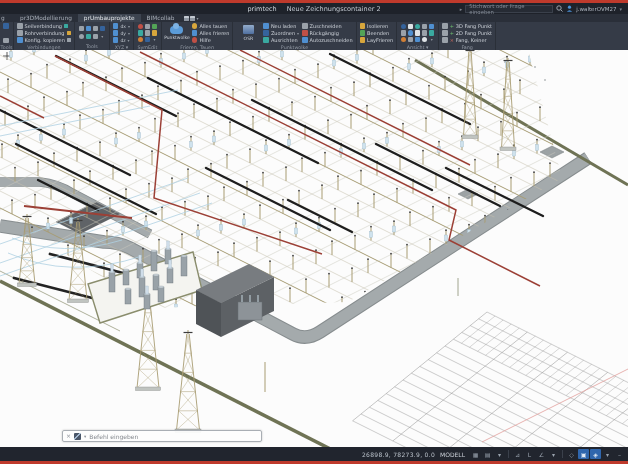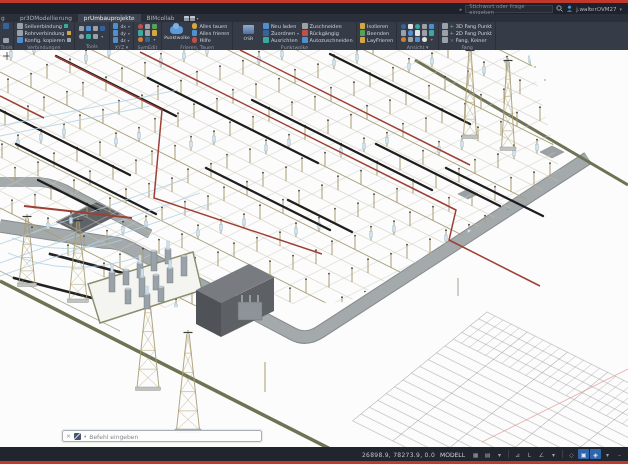--- a/index.html
+++ b/index.html
@@ -79,20 +79,23 @@
     font-size:6px;color:#98a1ac;border-radius:1px;}
   .sic.active{background:var(--accent,#2f66ad);color:#e2eaf4;}
   .sdiv{width:1px;height:8px;background:#3a404b;margin:0 2px;}
 </style>
 </head>
 <body>
 
 <div class="edge top"></div>
 
 <div class="titlebar">
+  <div class="title-text">
+    <b>primtech</b><span>Neue Zeichnungscontainer 2</span>
+  </div>
   <div class="title-right">
     <span class="chev">▸</span>
     <div class="searchbox">
       <span>Stichwort oder Frage eingeben</span>
     </div>
     <svg width="7" height="7">
       <circle cx="3" cy="3" r="2.2" fill="none" stroke="#9aa2ac" stroke-width="1"></circle>
       <line x1="4.6" y1="4.6" x2="6.5" y2="6.5" stroke="#9aa2ac" stroke-width="1"></line>
     </svg>
     <svg width="7" height="7">

